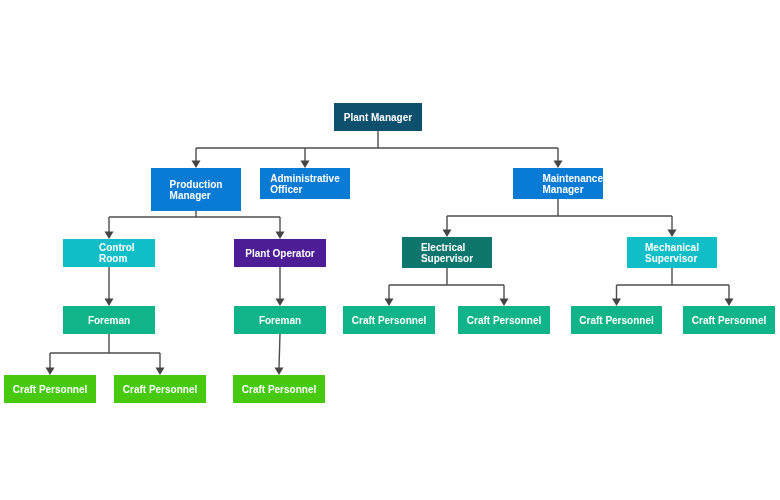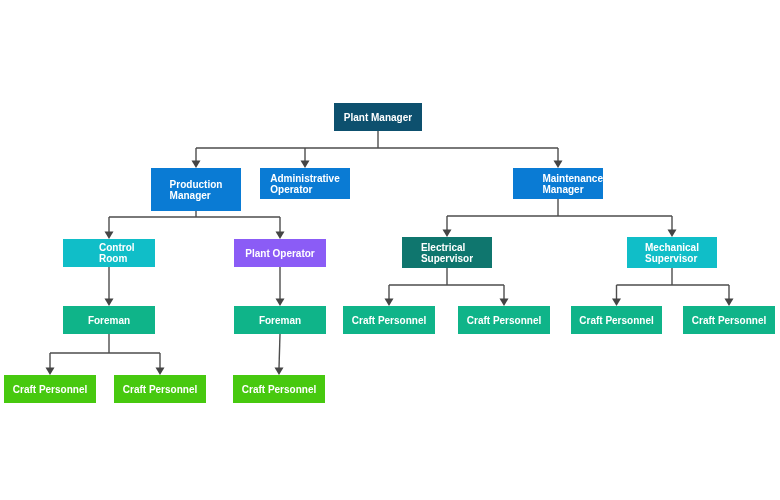--- a/index.html
+++ b/index.html
@@ -69,30 +69,30 @@
 
 <div class="node" style="left: 334px; top: 103px; width: 88px; height: 28px; background: rgb(13, 80, 110); color: rgb(255, 255, 255);">
       <span class="label">Plant Manager</span>
     </div>
     <div class="node" style="left: 151px; top: 168px; width: 90px; height: 43px; background: rgb(10, 123, 212); color: rgb(255, 255, 255);">
       <span class="label">Production
 Manager</span>
     </div>
     <div class="node" style="left: 260px; top: 168px; width: 90px; height: 31px; background: rgb(10, 123, 212); color: rgb(255, 255, 255);">
       <span class="label">Administrative
-Operator</span>
+Officer</span>
     </div>
     <div class="node" style="left: 513px; top: 168px; width: 90px; height: 31px; background: rgb(10, 123, 212); color: rgb(255, 255, 255); justify-content: flex-end;">
       <span class="label">Maintenance
 Manager</span>
     </div>
     <div class="node" style="left: 63px; top: 239px; width: 92px; height: 28px; background: rgb(16, 190, 200); color: rgb(255, 255, 255); padding-left: 36px;">
       <span class="label">Control Room</span>
     </div>
-    <div class="node" style="left: 234px; top: 239px; width: 92px; height: 28px; background: #8b5cf6; color: rgb(255, 255, 255); justify-content: center;">
+    <div class="node" style="left: 234px; top: 239px; width: 92px; height: 28px; background: #4c1d95; color: rgb(255, 255, 255); justify-content: center;">
       <span class="label">Plant Operator</span>
     </div>
     <div class="node" style="left: 402px; top: 237px; width: 90px; height: 31px; background: #0f766e; color: rgb(255, 255, 255);">
       <span class="label">Electrical
 Supervisor</span>
     </div>
     <div class="node" style="left: 627px; top: 237px; width: 90px; height: 31px; background: rgb(16, 190, 200); color: rgb(255, 255, 255);">
       <span class="label">Mechanical
 Supervisor</span>
     </div>

